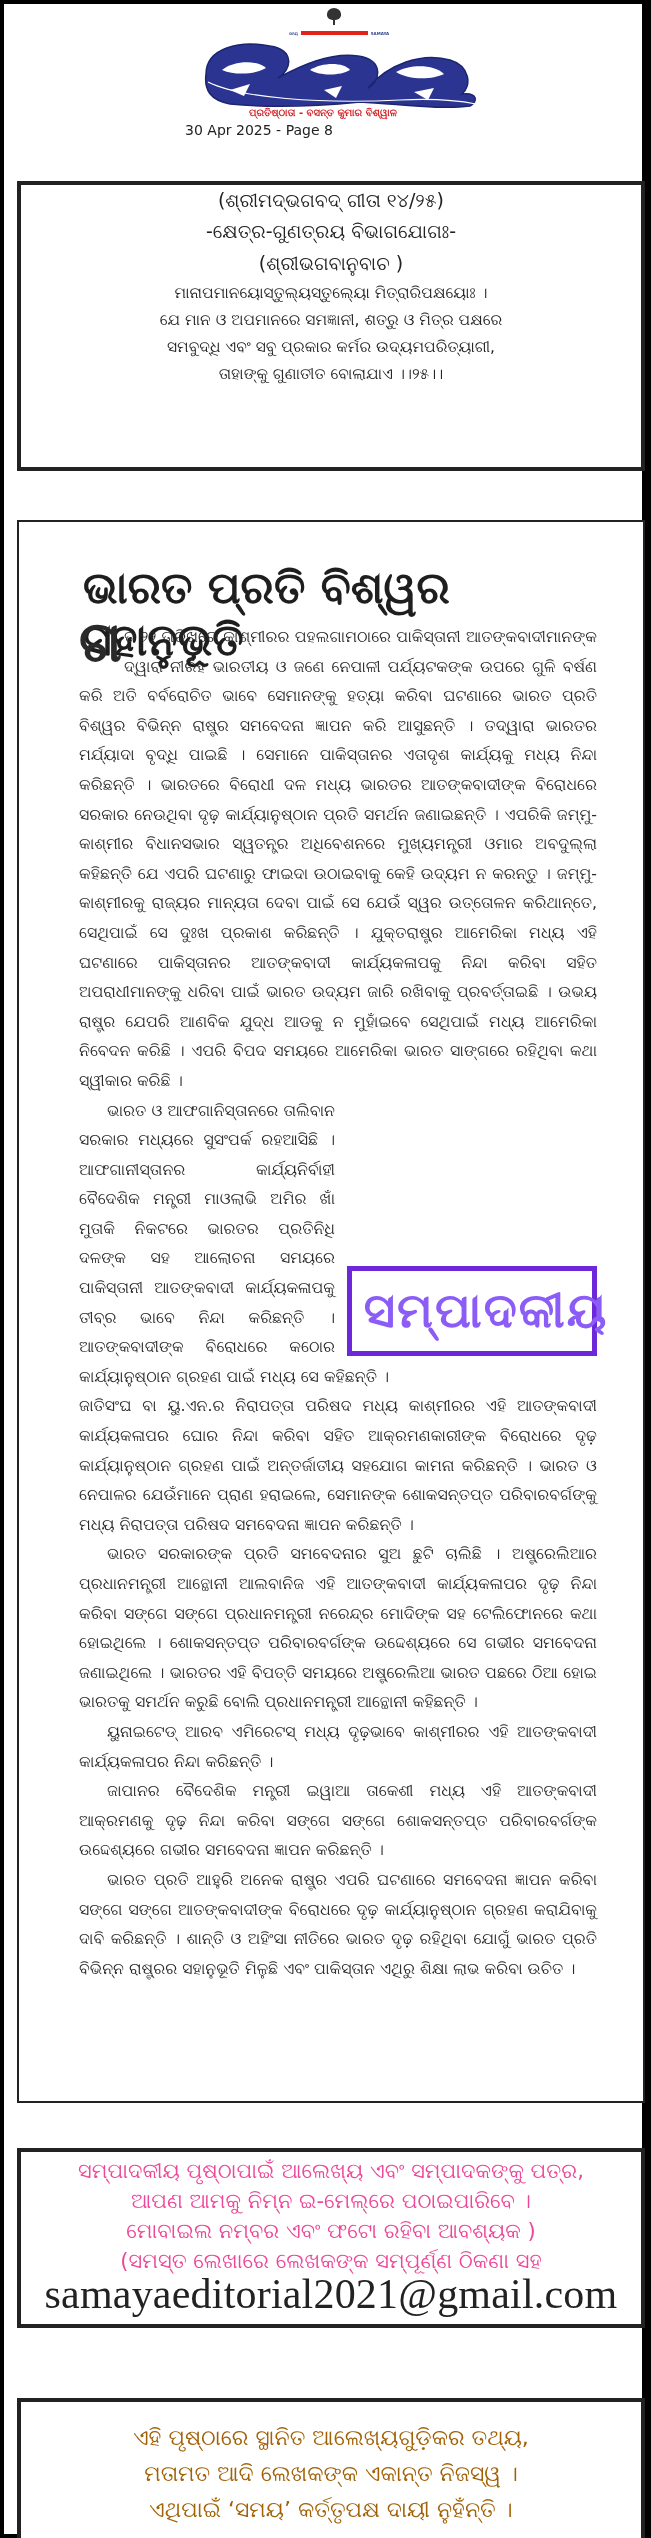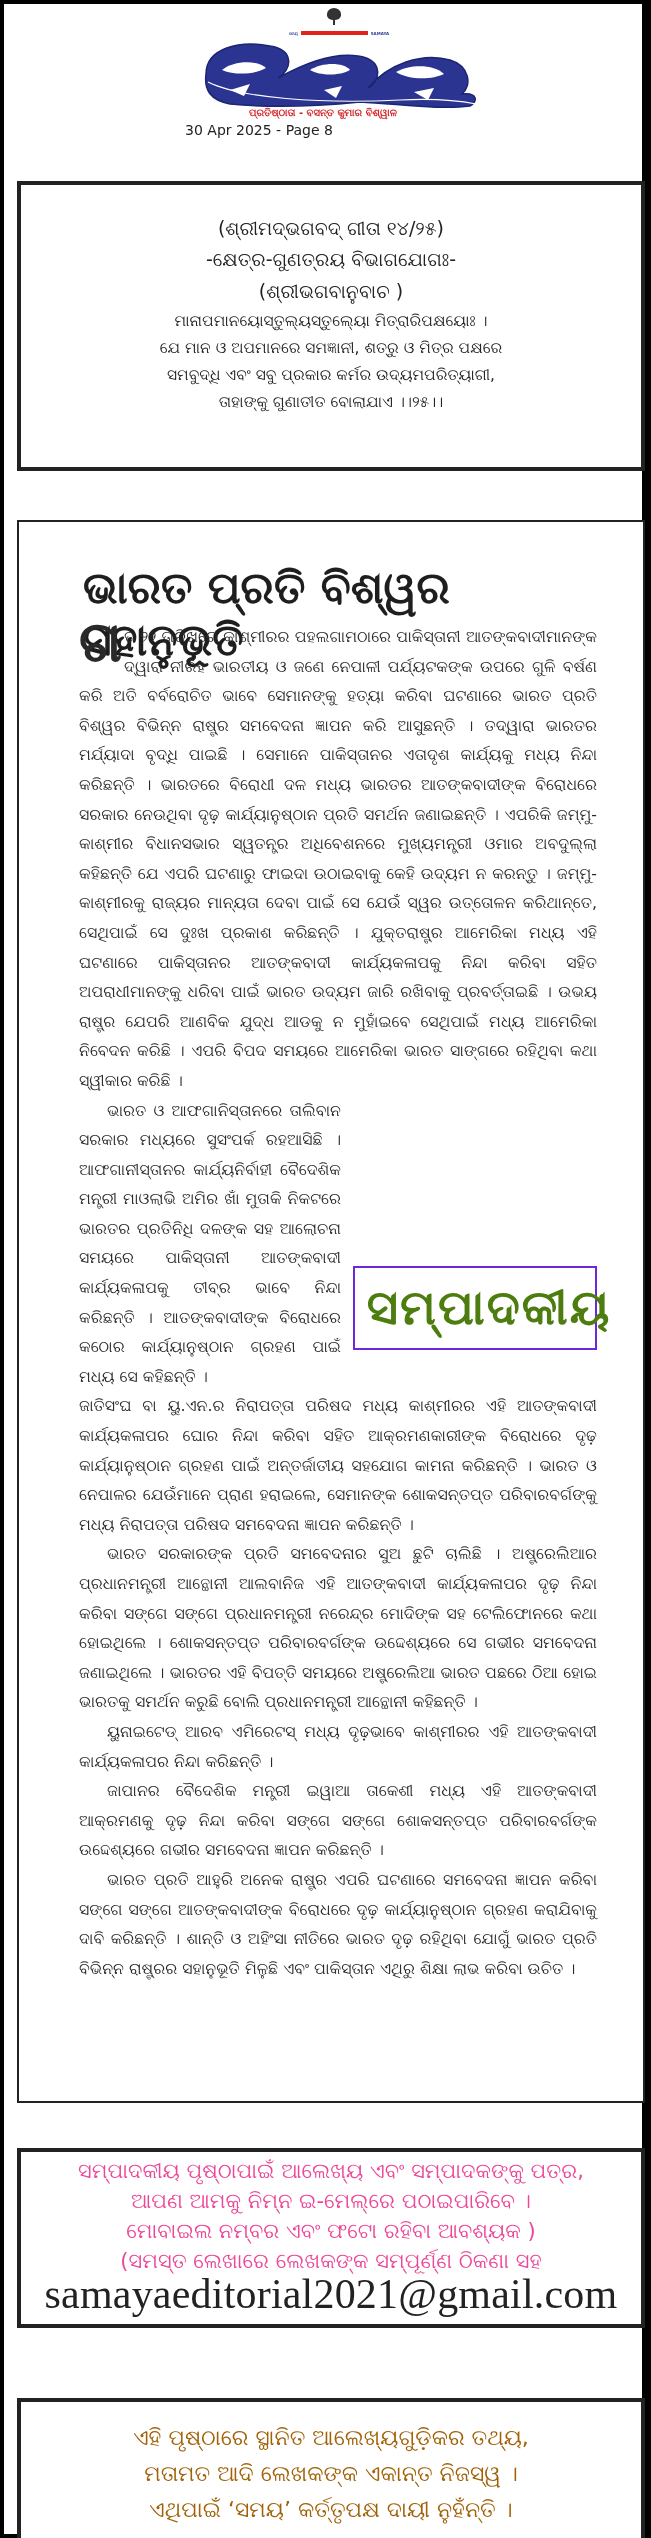--- a/index.html
+++ b/index.html
@@ -27,39 +27,39 @@
       font-size: 10px; color: #d4262b; font-weight: bold;
     }
     .dateline {
       position: absolute; left: 0; width: 510px; top: 118px; text-align: center;
       font-size: 14px; color: #222; font-family: "DejaVu Sans", sans-serif;
     }
     
     .box { position: absolute; left: 13px; border: 2px solid #222; background: #fff; box-sizing: border-box; }
     .box.heavy { border-width: 4px; }
     .gita { top: 177px; width: 628px; height: 290px; text-align: center; }
-    .gita .ref { margin-top: 28px; font-size: 19px; line-height: 30px; color:#222; }
+    .gita .ref { font-size: 19px; line-height: 30px; color:#222; }
     .gita .sub { font-size: 19px; line-height: 32px; }
     .gita .verse { font-size: 15.5px; line-height: 25px; margin-top: 2px; }
     .edit { top: 516px; width: 628px; height: 1583px; padding-left: 20px; }
     .edit .headline {
       position: absolute; left: 64px; top: 40px; width: 520px;
       font-size: 44px; font-weight: bold; line-height: 52px; color: #1e1e1e; letter-spacing: 0px;
     }
     .edit .body {
       position: absolute; left: 60px; top: 100px; width: 518px;
       font-size: 15.8px; line-height: 29.6px; text-align: justify; color: #2a2a2a;
     }
     .edit .body p { margin: 0; text-indent: 28px; }
     .edit .body p.first { text-indent: 0; }
     .dropcap { float: left; font-size: 56px; line-height: 40px; font-weight: bold; margin: 0 2px 0 0; }
     .stamp {
-      float: right; width: 240px; height: 80px; border: 2px solid #6d28d9; margin: 6px 0 6px 12px;
+      float: right; width: 240px; height: 80px; border: 5px solid #6d28d9; margin: 6px 0 6px 12px;
       display:flex; align-items:center; justify-content:center;
-      font-size: 48px; font-weight: 900; color:#4d7c0f; letter-spacing: 2px;
+      font-size: 48px; font-weight: 900; color:#8b5cf6; letter-spacing: 2px;
     }
     .contact { top: 2144px; width: 628px; height: 180px; text-align: center; }
     .contact .line { font-size: 21px; line-height: 30px; color:#ec4899; }
     .contact .line.first { margin-top: 4px; }
     .contact .email { font-family: "Liberation Serif", serif; font-size: 42px; line-height: 36px; color:#222; letter-spacing: 0.2px; }
     .disclaimer { top: 2394px; width: 628px; height: 144px; border-bottom: none; text-align: center; }
     .disclaimer .line { font-size: 22px; line-height: 36px; color: #a16207; }
     .disclaimer .line.first { margin-top: 18px; }
     .right-bar { position: absolute; left: 642px; top: 0; width: 9px; height: 2538px; background: #000; }
     .bottom-bar { position: absolute; left: 0; top: 2529px; width: 651px; height: 9px; background: #000; }

